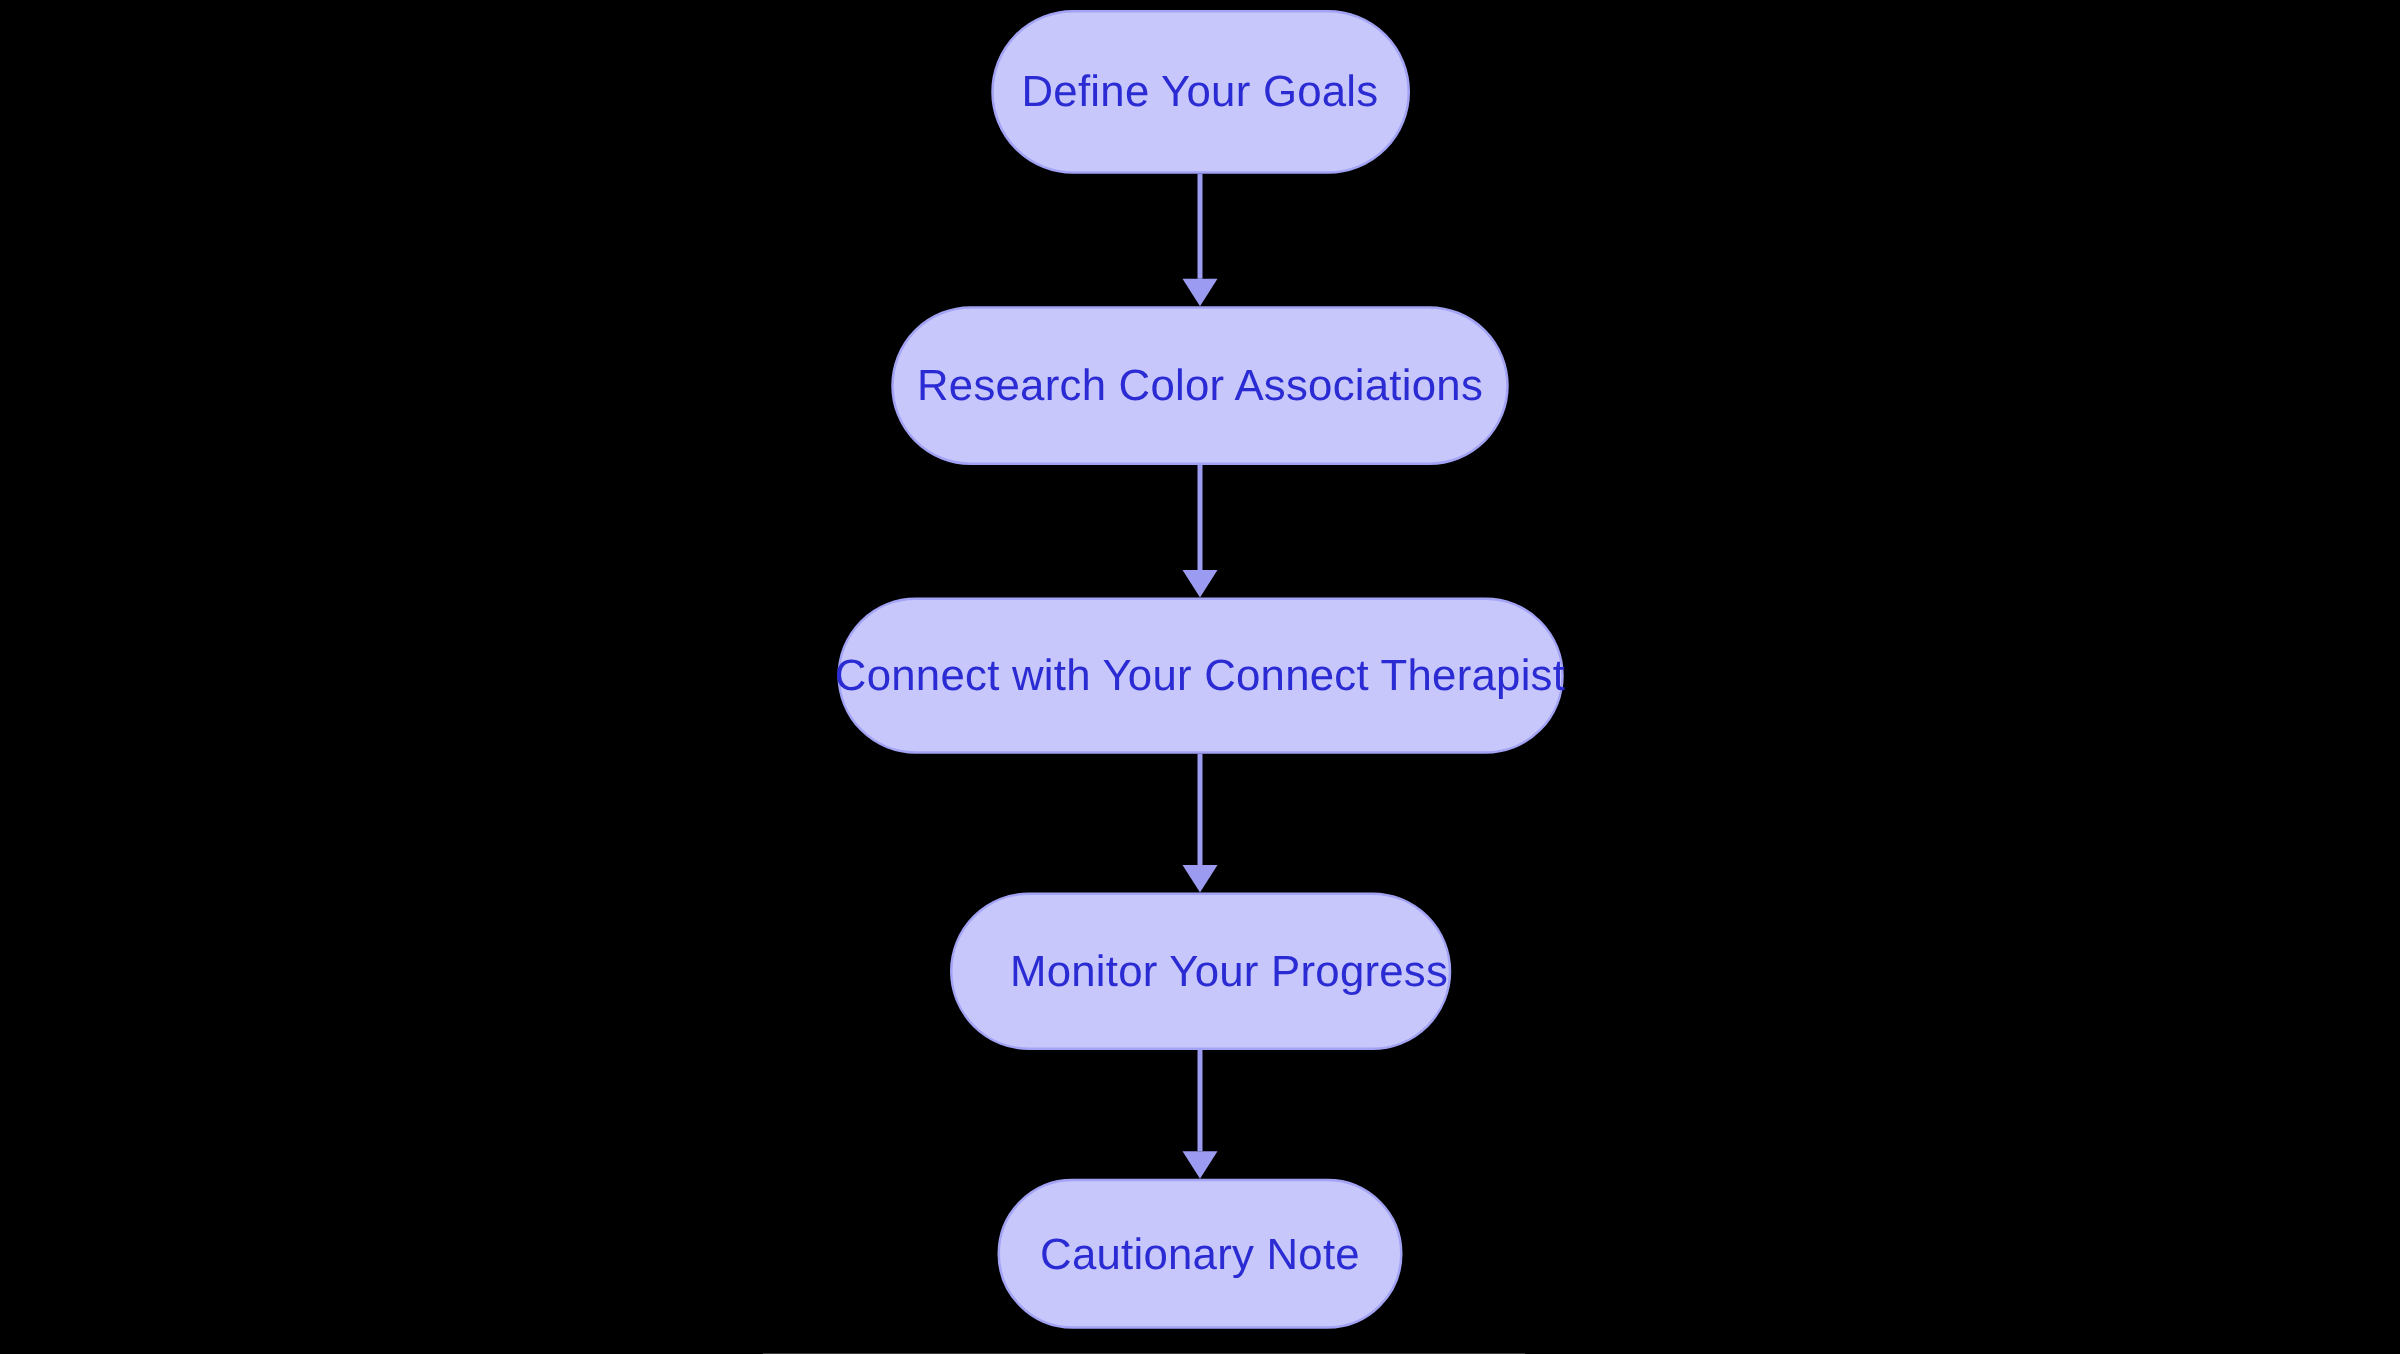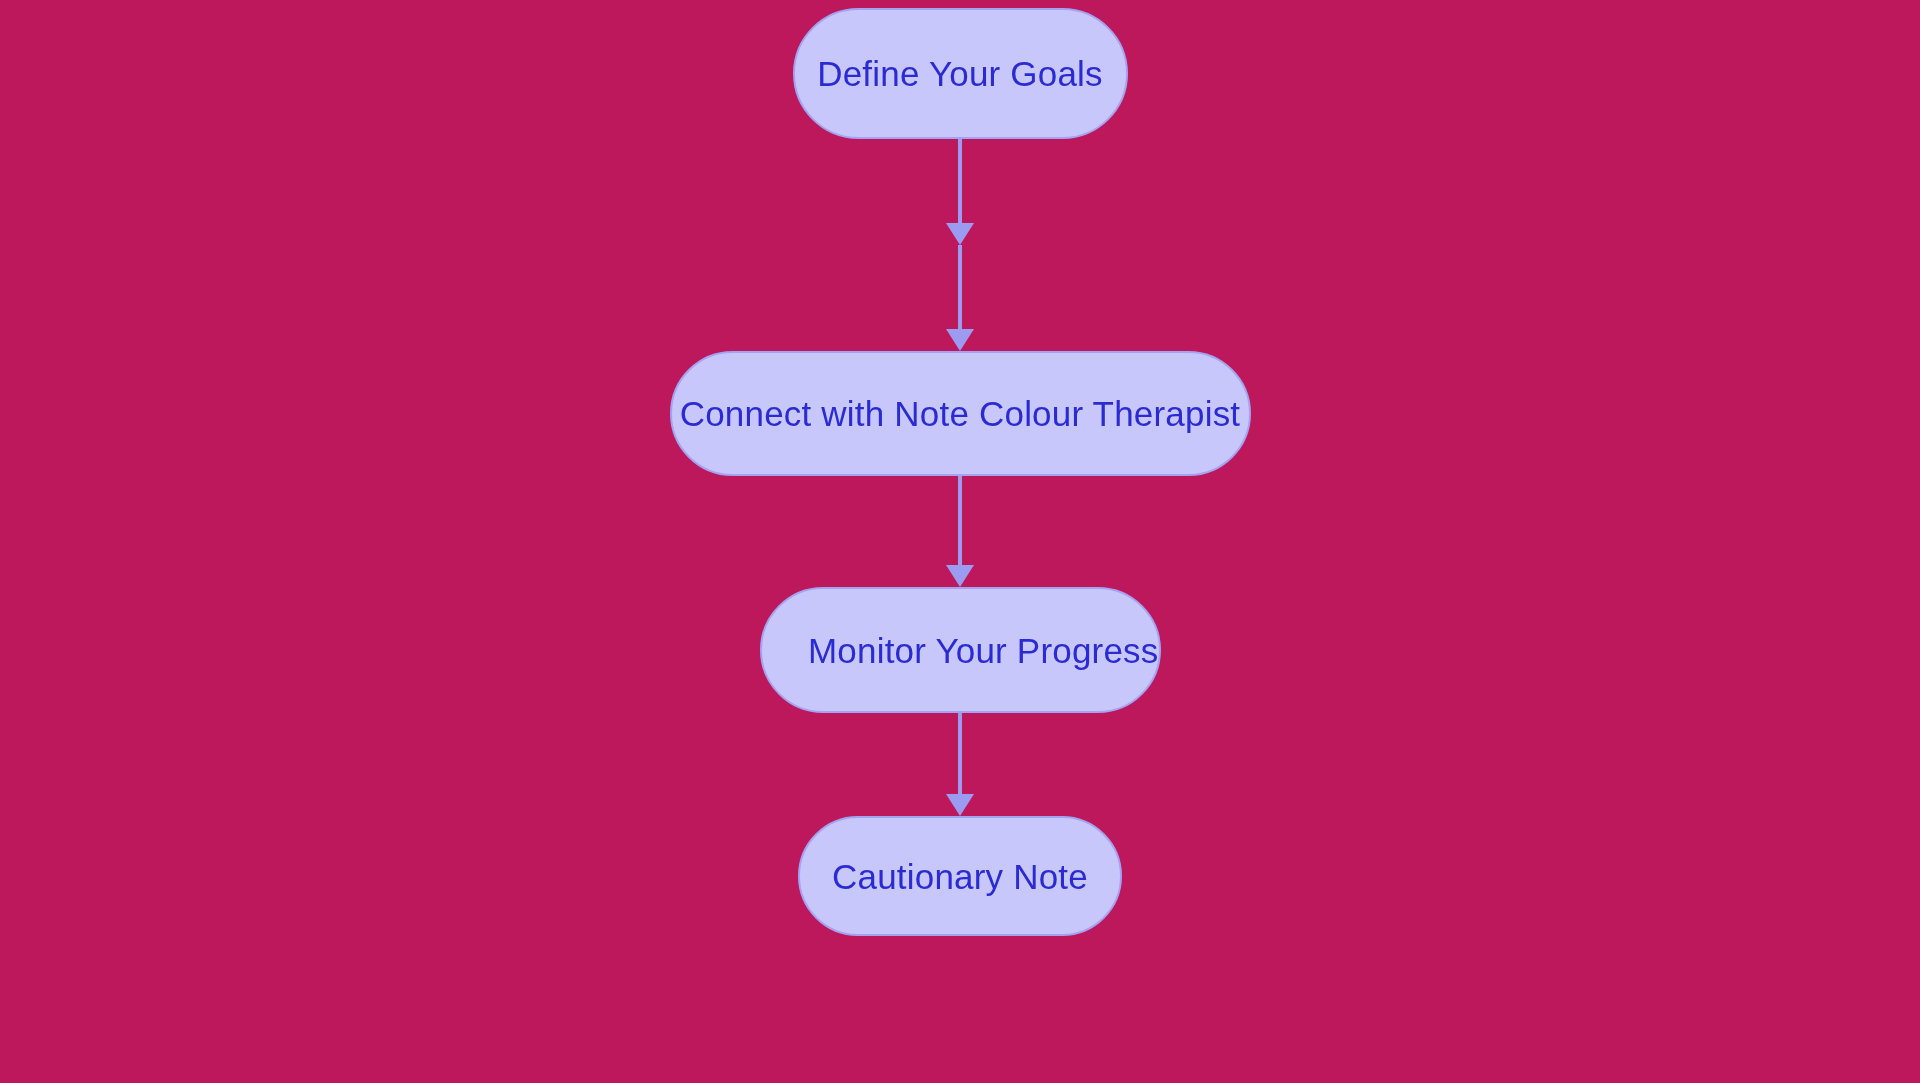--- a/index.html
+++ b/index.html
@@ -12,21 +12,21 @@
     width: 1920px;
     height: 1083px;
     overflow: hidden;
     font-family: "Liberation Sans", sans-serif;
   }
 
   #flowchart-canvas {
     position: relative;
     width: 1920px;
     height: 1083px;
-    background: #be185d;
+    background: #000000;
   }
 
   .flow-column {
     position: absolute;
     left: 0;
     top: 0;
     width: 1920px;
     height: 1083px;
     display: flex;
     flex-direction: column;
@@ -96,28 +96,31 @@
 
     <div class="node node-1">
       <span class="node-label">Define Your Goals</span>
     </div>
 
     <div class="connector connector-1">
       <div class="connector-line"></div>
       <div class="arrow-head"></div>
     </div>
 
+    <div class="node node-2">
+      <span class="node-label">Research Color Associations</span>
+    </div>
 
     <div class="connector connector-2">
       <div class="connector-line"></div>
       <div class="arrow-head"></div>
     </div>
 
     <div class="node node-3">
-      <span class="node-label">Connect with Note Colour Therapist</span>
+      <span class="node-label">Connect with Your Connect Therapist</span>
     </div>
 
     <div class="connector connector-3">
       <div class="connector-line"></div>
       <div class="arrow-head"></div>
     </div>
 
     <div class="node node-4">
       <span class="node-label">Monitor Your Progress</span>
     </div>

